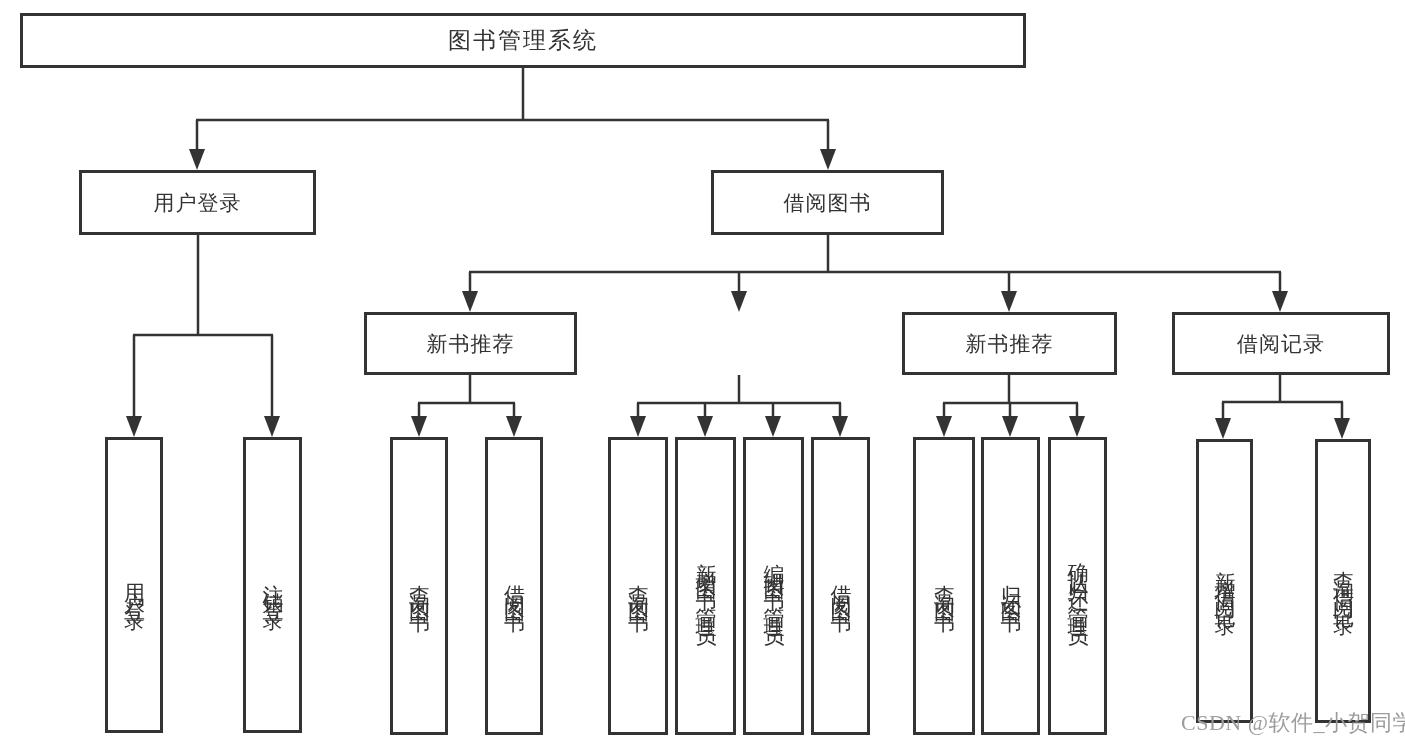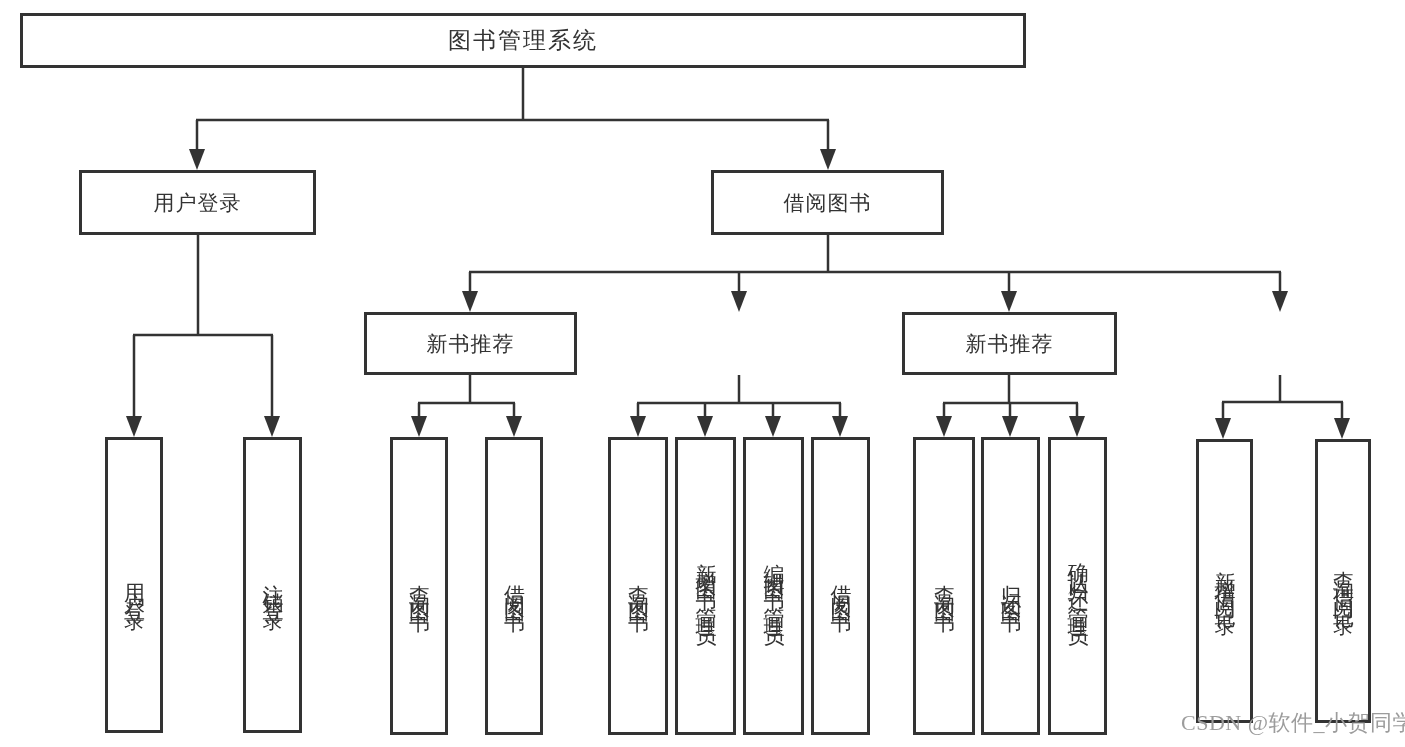--- a/index.html
+++ b/index.html
@@ -107,20 +107,23 @@
   <div class="node h" style="left:711px;top:170px;width:233px;height:65px;">
     <span>借阅图书</span>
   </div>
 
   <div class="node h" style="left:364px;top:312px;width:213px;height:63px;">
     <span>新书推荐</span>
   </div>
   <div class="node h" style="left:902px;top:312px;width:215px;height:63px;">
     <span>新书推荐</span>
   </div>
+  <div class="node h" style="left:1172px;top:312px;width:218px;height:63px;">
+    <span>借阅记录</span>
+  </div>
 
   <div class="node v" style="left:105px;top:437px;width:58px;height:296px;">
     <span>用户登录</span>
   </div>
   <div class="node v" style="left:243px;top:437px;width:59px;height:296px;">
     <span>注销登录</span>
   </div>
 
   <div class="node v" style="left:390px;top:437px;width:58px;height:298px;">
     <span>查询图书</span>

